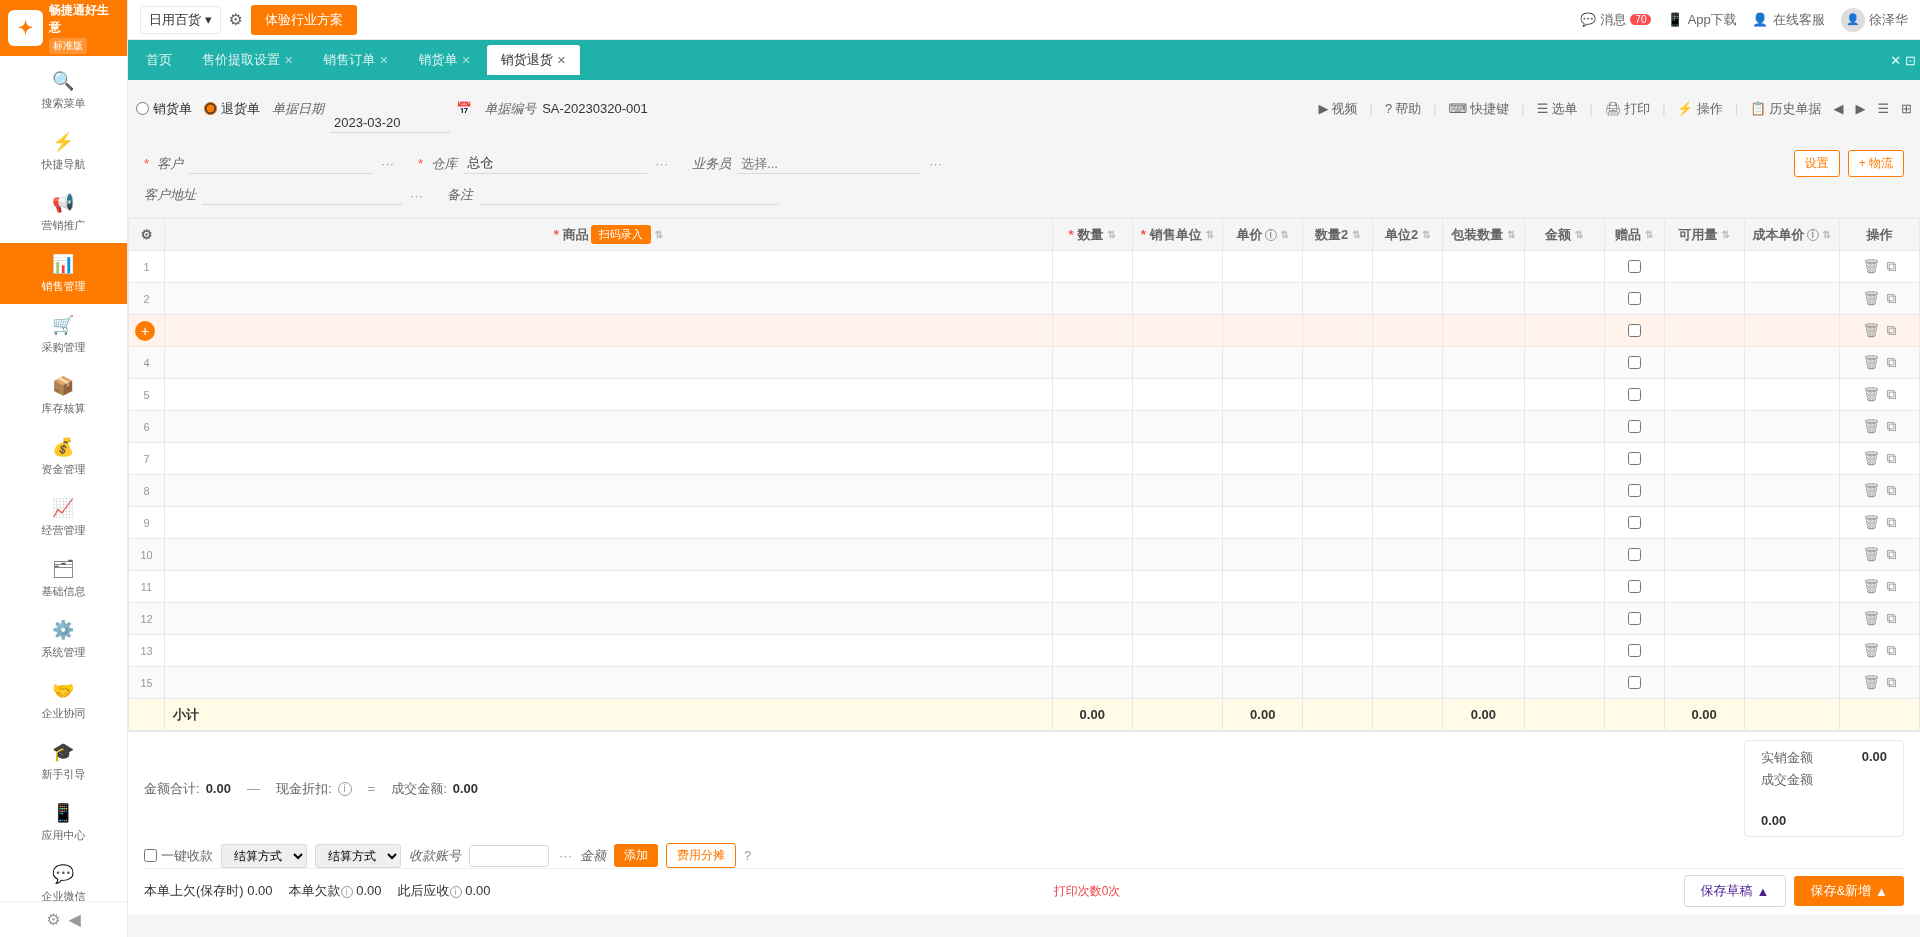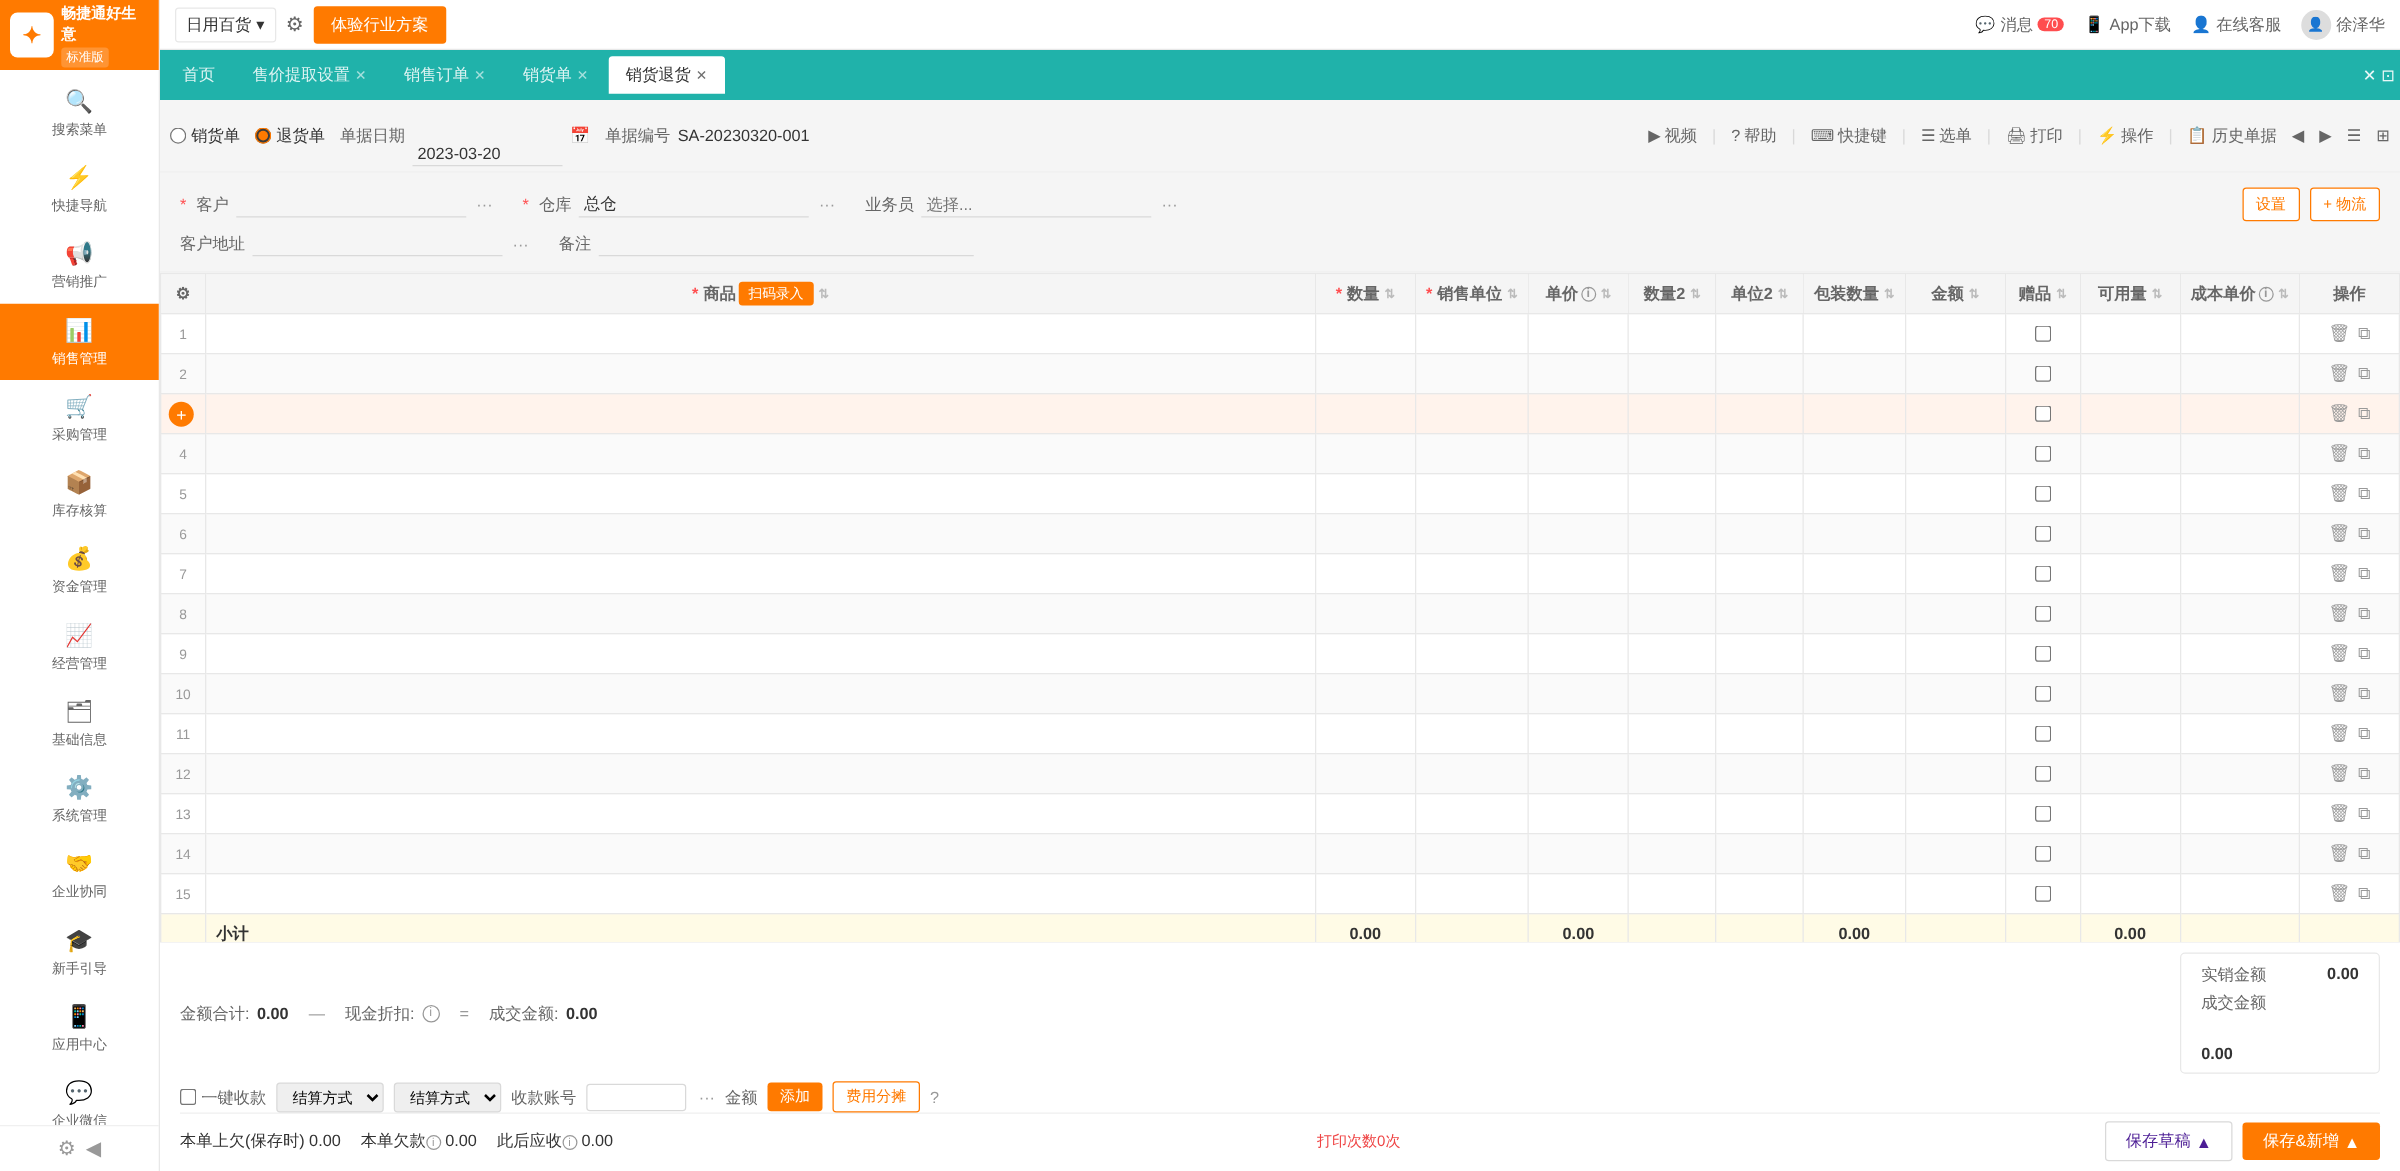--- a/index.html
+++ b/index.html
@@ -35,21 +35,21 @@
     
     .tabs { background: #20b2aa; display: flex; align-items: center; height: 40px; padding: 0 4px; gap: 2px; }
     .tab { display: flex; align-items: center; gap: 4px; padding: 6px 14px; cursor: pointer; color: rgba(255,255,255,0.85); border-radius: 3px 3px 0 0; font-size: 13px; }
     .tab.active { background: #fff; color: #333; }
     .tab-close { font-size: 11px; opacity: 0.7; cursor: pointer; }
     .tabs-actions { margin-left: auto; display: flex; gap: 4px; color: rgba(255,255,255,0.9); }
     .radio-group { display: flex; align-items: center; gap: 12px; }
     .radio-item { display: flex; align-items: center; gap: 4px; cursor: pointer; color: #333; }
     .radio-item input[type="radio"] { accent-color: #ff7a00; }
     .field-group { display: flex; align-items: center; gap: 6px; }
-    .field-label { color: #666; }
+    .field-label { color: #666; font-style: italic; }
     .field-input { border: none; border-bottom: 1px solid #d9d9d9; outline: none; padding: 2px 4px; min-width: 120px; background: transparent; color: #333; }
     .tool-btn { border: 1px solid #d9d9d9; background: #fff; border-radius: 3px; padding: 4px 10px; cursor: pointer; color: #333; font-size: 12px; display: flex; align-items: center; gap: 3px; }
     .tool-btn.setting { color: #ff7a00; border-color: #ff7a00; }
     .tool-btn.add { color: #ff7a00; border-color: #ff7a00; }
 
     
     .actions-bar { padding: 4px 8px; display: flex; align-items: center; gap: 12px; border-bottom: 1px solid #f0f0f0; font-size: 12px; color: #666; }
     .action-item { display: flex; align-items: center; gap: 3px; cursor: pointer; color: #666; }
     .sep { color: #d9d9d9; }
 
@@ -723,44 +723,20 @@
               <td></td>
               <td>
                 <div class="action-icons">
                   <span class="icon-btn">🗑</span>
                   <span class="icon-btn">⧉</span>
                 </div>
               </td>
             </tr>
           <tr>
               <td><span class="row-num">13</span></td>
-              <td></td>
-              <td></td>
-              <td></td>
-              <td></td>
-              <td></td>
-              <td></td>
-              <td></td>
-              <td></td>
-              <td>
-                <div class="checkbox-cell">
-                  <input type="checkbox" style="">
-                </div>
-              </td>
-              <td></td>
-              <td></td>
-              <td>
-                <div class="action-icons">
-                  <span class="icon-btn">🗑</span>
-                  <span class="icon-btn">⧉</span>
-                </div>
-              </td>
-            </tr>
-          <tr>
-              <td><span class="row-num">14</span></td>
               <td></td>
               <td></td>
               <td></td>
               <td></td>
               <td></td>
               <td></td>
               <td></td>
               <td></td>
               <td>
                 <div class="checkbox-cell">

